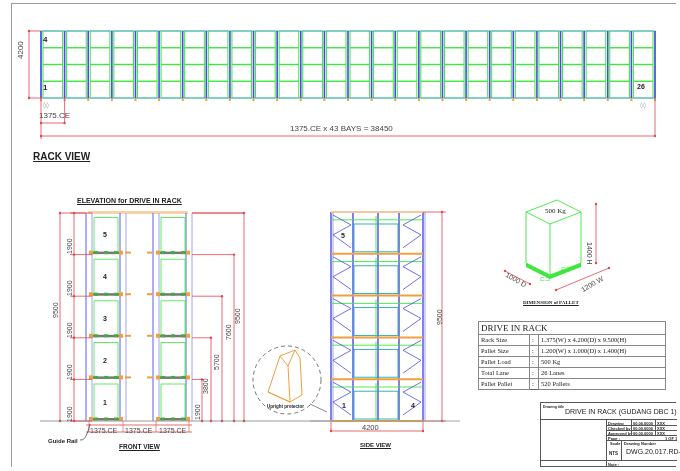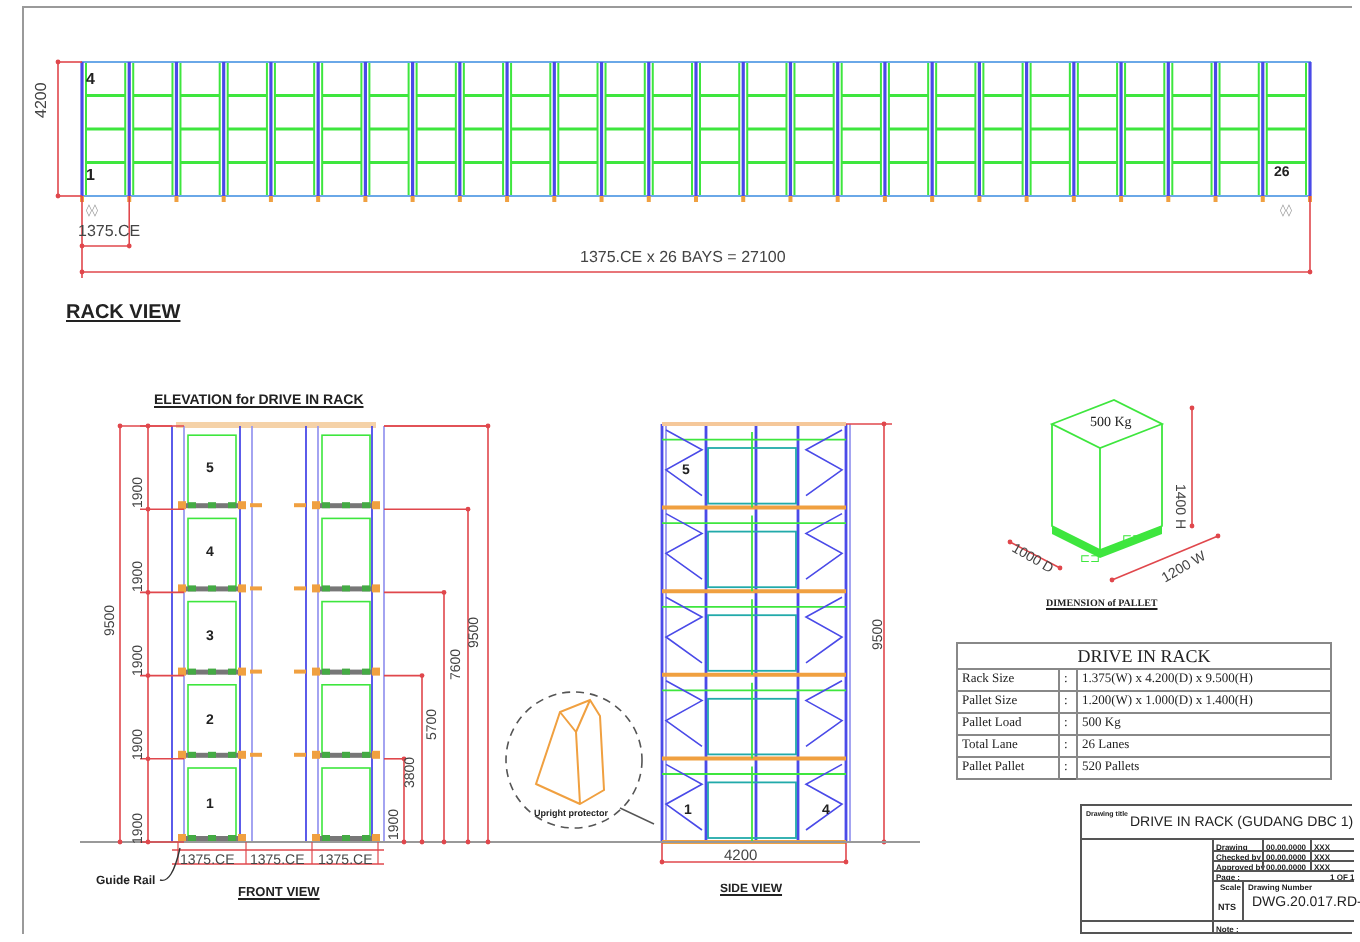--- a/index.html
+++ b/index.html
@@ -4,21 +4,21 @@
 <style>
   html,body{margin:0;padding:0;background:#fff;}
   body{width:680px;height:471px;position:relative;overflow:hidden;font-family:"Liberation Sans",sans-serif;}
   .sheet{position:absolute;left:0;top:0;width:680px;height:471px;}
   .frame{position:absolute;left:11px;top:3px;width:665px;height:464px;border:1px solid #9a9a9a;border-right:none;border-bottom:none;box-sizing:border-box;}
   svg{position:absolute;left:0;top:0;}
   .lbl{position:absolute;white-space:nowrap;color:#222;}
   .title-u{font-weight:bold;text-decoration:underline;font-size:7px;}
   .info-table{position:absolute;left:478px;top:321px;width:188px;border:1px solid #666;border-collapse:collapse;font-family:"Liberation Serif",serif;font-size:6.5px;color:#222;}
   .info-table td{border:1px solid #888;padding:0 2px;height:10px;line-height:10px;}
-  .info-table .hdr{text-align:center;font-size:9px;height:12px;line-height:12px;}
+  .info-table .hdr{text-align:left;font-size:9px;height:12px;line-height:12px;}
   .tb{position:absolute;left:540px;top:402px;width:136px;height:65px;border:1px solid #555;border-right:none;box-sizing:border-box;font-size:4px;font-weight:bold;color:#111;}
 </style>
 </head>
 <body>
 
 <div class="sheet">
   <div class="frame"></div>
 
   <svg id="plan" width="680" height="471">
       <rect x="43" y="31" width="19.615384615384617" height="67" stroke="#3ee63e" stroke-width="1" fill="none"></rect>
@@ -196,21 +196,21 @@
       <circle cx="655" cy="136" r="1.2" fill="#e0474c"></circle>
       <text x="43" y="107" font-size="6" fill="#999" font-family="DejaVu Sans">◊◊</text>
       <text x="640" y="107" font-size="6" fill="#999" font-family="DejaVu Sans">◊◊</text>
     </svg>
 
   <span class="lbl" style="left:43px;top:35px;font-size:8px;font-weight:bold;">4</span>
   <span class="lbl" style="left:43px;top:83px;font-size:8px;font-weight:bold;">1</span>
   <span class="lbl" style="left:637px;top:83px;font-size:7px;font-weight:bold;">26</span>
   <span class="lbl" style="left:16px;top:59px;font-size:8px;transform:rotate(-90deg);transform-origin:left top;color:#444;">4200</span>
   <span class="lbl" style="left:39px;top:111px;font-size:8px;color:#444;">1375.CE</span>
-  <span class="lbl" style="left:290px;top:124px;font-size:8px;color:#444;">1375.CE  x  26  BAYS  =  27100</span>
+  <span class="lbl" style="left:290px;top:124px;font-size:8px;color:#444;">1375.CE  x  43  BAYS  =  38450</span>
   <span class="lbl" style="left:33px;top:151px;font-size:10px;font-weight:bold;text-decoration:underline;">RACK VIEW</span>
 
   <svg id="front" width="680" height="471">
       <rect x="88" y="211" width="100" height="3" fill="#f5d2a8"></rect>
       <line x1="86" y1="213" x2="86" y2="421" stroke="#4a4ae8" stroke-width="0.9"></line>
       <line x1="92" y1="213" x2="92" y2="421" stroke="#9a9af0" stroke-width="0.9"></line>
       <line x1="120" y1="213" x2="120" y2="421" stroke="#4a4ae8" stroke-width="0.9"></line>
       <line x1="126" y1="213" x2="126" y2="421" stroke="#9a9af0" stroke-width="0.9"></line>
       <line x1="153" y1="213" x2="153" y2="421" stroke="#4a4ae8" stroke-width="0.9"></line>
       <line x1="159" y1="213" x2="159" y2="421" stroke="#9a9af0" stroke-width="0.9"></line>

